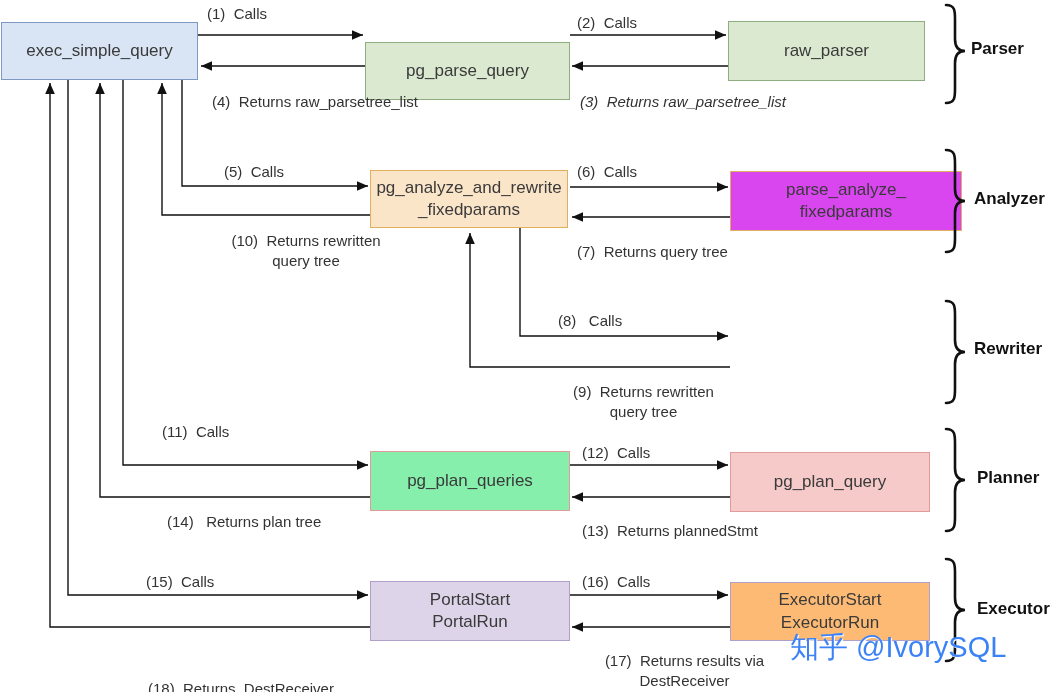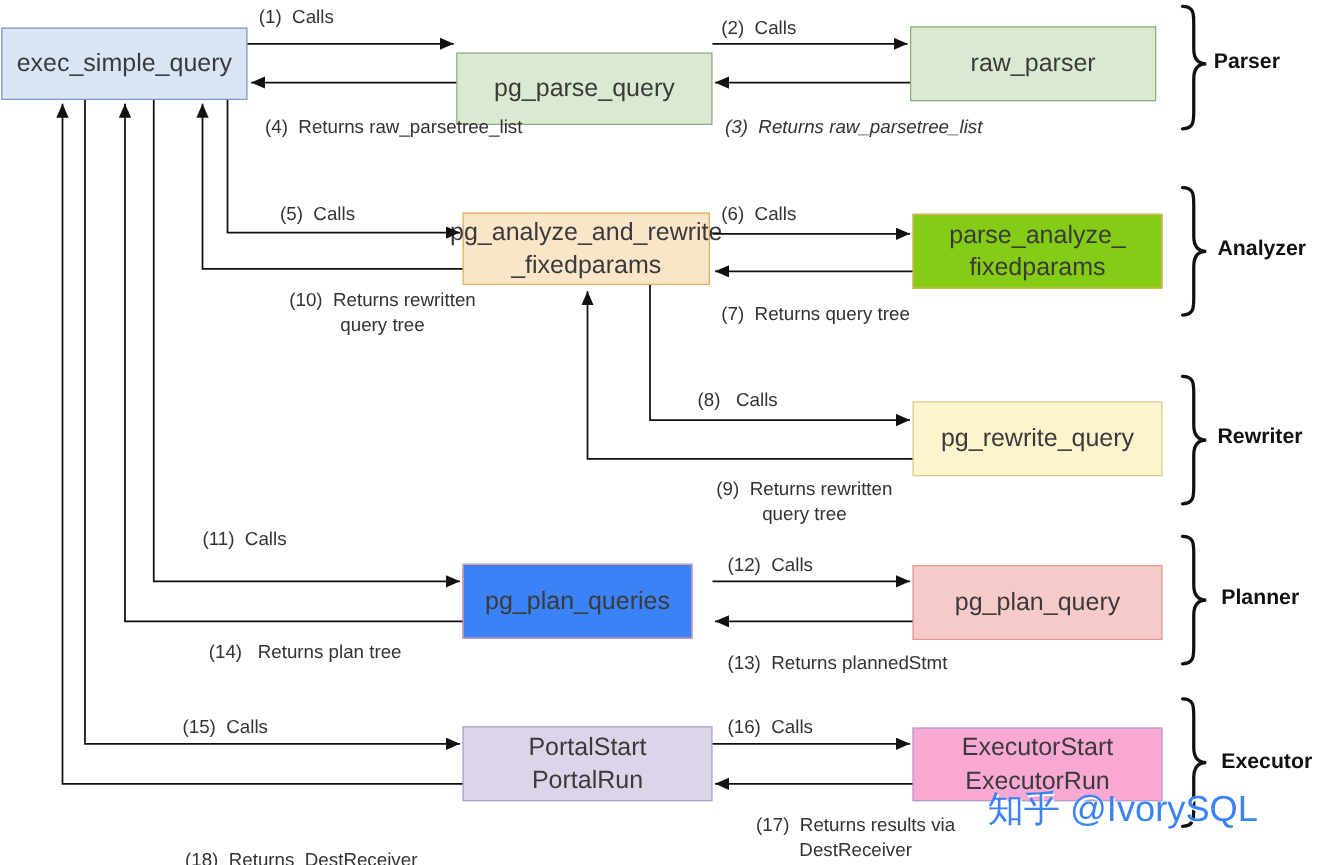--- a/index.html
+++ b/index.html
@@ -2,21 +2,21 @@
 <html><head>
 <meta charset="utf-8">
 <style>
   html,body{margin:0;padding:0;background:#ffffff;}
   #stage{
     position:relative;width:1061px;height:692px;background:#ffffff;overflow:hidden;
     font-family:"Liberation Sans", sans-serif;
   }
   .box{
     position:absolute;display:flex;align-items:center;justify-content:center;
-    text-align:center;white-space:pre;font-size:20px;line-height:1.32;color:#3a3a3a;
+    text-align:center;white-space:pre;font-size:17px;line-height:1.32;color:#3a3a3a;
     box-sizing:border-box;z-index:2;
   }
   .lbl{
     position:absolute;white-space:pre;font-size:15px;line-height:1.35;color:#333333;z-index:3;
   }
   .lbl.center{text-align:center;}
   .section-label{
     position:absolute;font-size:17px;font-weight:bold;color:#111111;z-index:3;white-space:pre;
   }
   #wires{position:absolute;left:0;top:0;z-index:4;pointer-events:none;}
@@ -28,28 +28,27 @@
 </head>
 <body>
 
 <div id="stage">
 
   <div class="box" style="left:1px;top:22px;width:197px;height:58px;background:#d9e5f5;border:1.5px solid #7e99c5;">exec_simple_query</div>
   <div class="box" style="left:365px;top:22px;width:205px;height:58px;background:#dbe9d1;border:1.5px solid #8fae80;margin-top:20px;">pg_parse_query</div>
   <div class="box" style="left:728px;top:21px;width:197px;height:60px;background:#dbe9d1;border:1.5px solid #8fae80;">raw_parser</div>
   <div class="box" style="left:370px;top:170px;width:198px;height:58px;background:#fbe5c8;border:1.5px solid #e0b05e;">pg_analyze_and_rewrite
 _fixedparams</div>
-  <div class="box" style="left:730px;top:171px;width:200px;height:60px;background:#84cc16;border:1.5px solid #e0b05e;">parse_analyze_
+  <div class="box" style="left:730px;top:171px;width:232px;height:60px;background:#d946ef;border:1.5px solid #e0b05e;">parse_analyze_
 fixedparams</div>
-  <div class="box" style="left:730px;top:321px;width:200px;height:60px;background:#fdf3cd;border:1.5px solid #d9cc8f;">pg_rewrite_query</div>
-  <div class="box" style="left:370px;top:451px;width:184px;height:60px;background:#3b82f6;border:1.5px solid #e29a9a;">pg_plan_queries</div>
+  <div class="box" style="left:370px;top:451px;width:200px;height:60px;background:#86efac;border:1.5px solid #e29a9a;">pg_plan_queries</div>
   <div class="box" style="left:730px;top:452px;width:200px;height:60px;background:#f7caca;border:1.5px solid #e29a9a;">pg_plan_query</div>
   <div class="box" style="left:370px;top:581px;width:200px;height:60px;background:#ddd4e9;border:1.5px solid #af9fcb;">PortalStart
 PortalRun</div>
-  <div class="box" style="left:730px;top:582px;width:200px;height:59px;background:#f9a8d4;border:1.5px solid #af9fcb;">ExecutorStart
+  <div class="box" style="left:730px;top:582px;width:200px;height:59px;background:#fdba74;border:1.5px solid #af9fcb;">ExecutorStart
 ExecutorRun</div>
 
   <div class="lbl" style="left:207px;top:4px;">(1)  Calls</div>
   <div class="lbl" style="left:577px;top:13px;">(2)  Calls</div>
   <div class="lbl" style="left:580px;top:92px;font-style:italic;">(3)  Returns raw_parsetree_list</div>
   <div class="lbl" style="left:212px;top:92px;">(4)  Returns raw_parsetree_list</div>
   <div class="lbl" style="left:224px;top:162px;">(5)  Calls</div>
   <div class="lbl" style="left:577px;top:162px;">(6)  Calls</div>
   <div class="lbl" style="left:577px;top:242px;">(7)  Returns query tree</div>
   <div class="lbl" style="left:558px;top:311px;">(8)   Calls</div>

